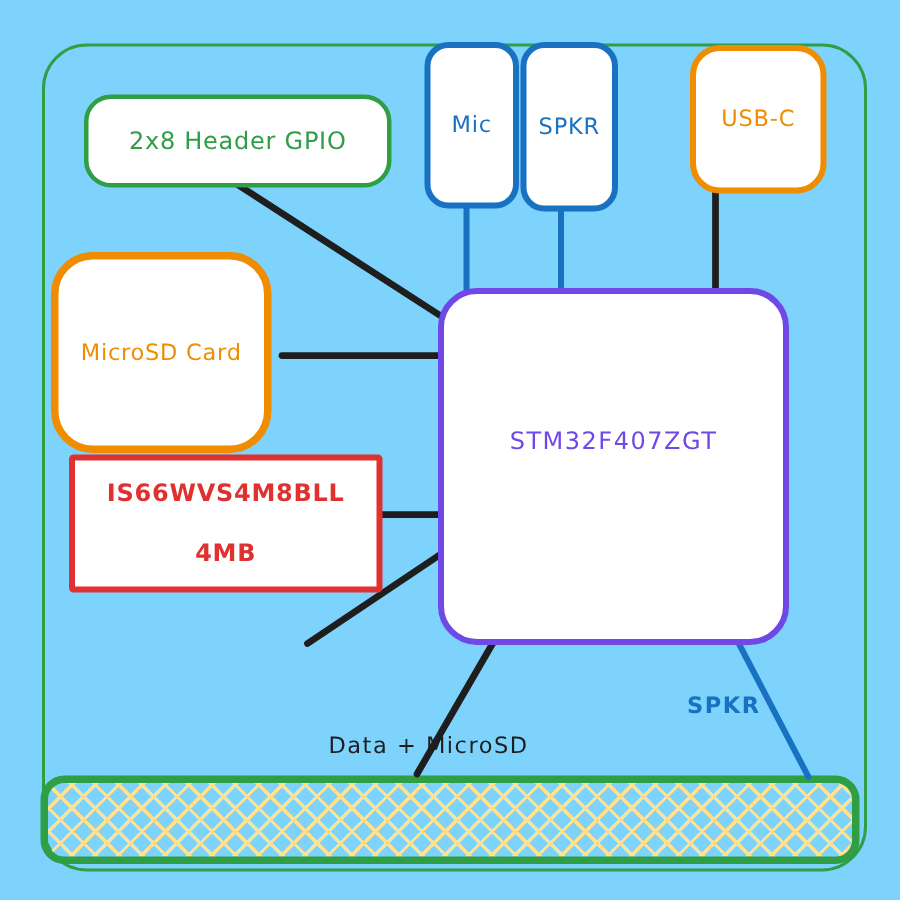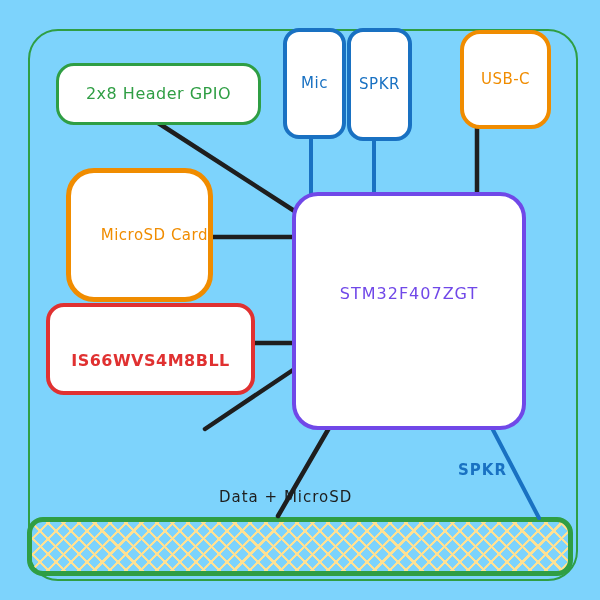--- a/index.html
+++ b/index.html
@@ -16,22 +16,22 @@
   .node{
     position:absolute;display:flex;align-items:center;justify-content:center;
     background:#ffffff;text-align:center;letter-spacing:.5px;
   }
   .node span{display:block;line-height:1.25;}
   
   .gpio   {left:56px; top:63px;  width:199px;height:56px; border:3.5px solid #2f9e44;border-radius:18px;color:#2f9e44;font-size:16px;}
   .mic    {left:283px;top:28px;  width:55px; height:103px;border:4px solid #1971c2;border-radius:16px;color:#1971c2;font-size:15px;text-align:right;}
   .spkrtop{left:347px;top:28px;  width:57px; height:105px;border:4px solid #1971c2;border-radius:16px;color:#1971c2;font-size:15px;}
   .usbc   {left:460px;top:30px;  width:83px; height:91px; border:4.5px solid #f08c00;border-radius:20px;color:#f08c00;font-size:15px;}
-  .microsd{left:66px; top:168px; width:137px;height:124px;border:5px solid #f08c00;border-radius:28px;color:#f08c00;font-size:15px;justify-content:flex-end;}
-  .sram   {left:46px; top:303px; width:201px;height:84px; border:4.5px solid #e03131;border-radius:18px;color:#e03131;font-size:16px;font-weight:bold;align-items:flex-end;}
+  .microsd{left:34px; top:168px; width:137px;height:124px;border:5px solid #f08c00;border-radius:28px;color:#f08c00;font-size:15px;}
+  .sram   {left:46px; top:303px; width:201px;height:84px; border:4.5px solid #e03131;border-radius:3px;color:#e03131;font-size:16px;font-weight:bold;}
   .usart  {left:134px;top:419px; width:70px; height:67px; border:4.5px solid #2f9e44;border-radius:16px;color:#2f9e44;font-size:15px;}
   .mcu    {left:292px;top:192px; width:234px;height:238px;border:4.5px solid #7048e8;border-radius:26px;color:#7048e8;font-size:16px;padding-bottom:34px;box-sizing:border-box;letter-spacing:1px;}
   
   .busbar{
     position:absolute;left:27px;top:517px;width:546px;height:59px;
     border:5px solid #2f9e44;border-radius:16px;box-sizing:border-box;
     background:
       repeating-linear-gradient(45deg,  #ffe193 0 2.2px, transparent 2.2px 11px),
       repeating-linear-gradient(135deg, #ffe193 0 2.2px, transparent 2.2px 11px);
   }
@@ -79,20 +79,21 @@
     <span>USB-C</span>
   </div>
 
   <div class="node microsd">
     <span>MicroSD Card</span>
   </div>
 
   <div class="node sram">
     <span>
       <span>IS66WVS4M8BLL</span><br>
+      <span>4MB</span>
     </span>
   </div>
 
 
   <div class="node mcu">
     <span>STM32F407ZGT</span>
   </div>
 
   <div class="edge-label lbl-data">Data + MicroSD</div>
   <div class="edge-label lbl-spkr">SPKR</div>

